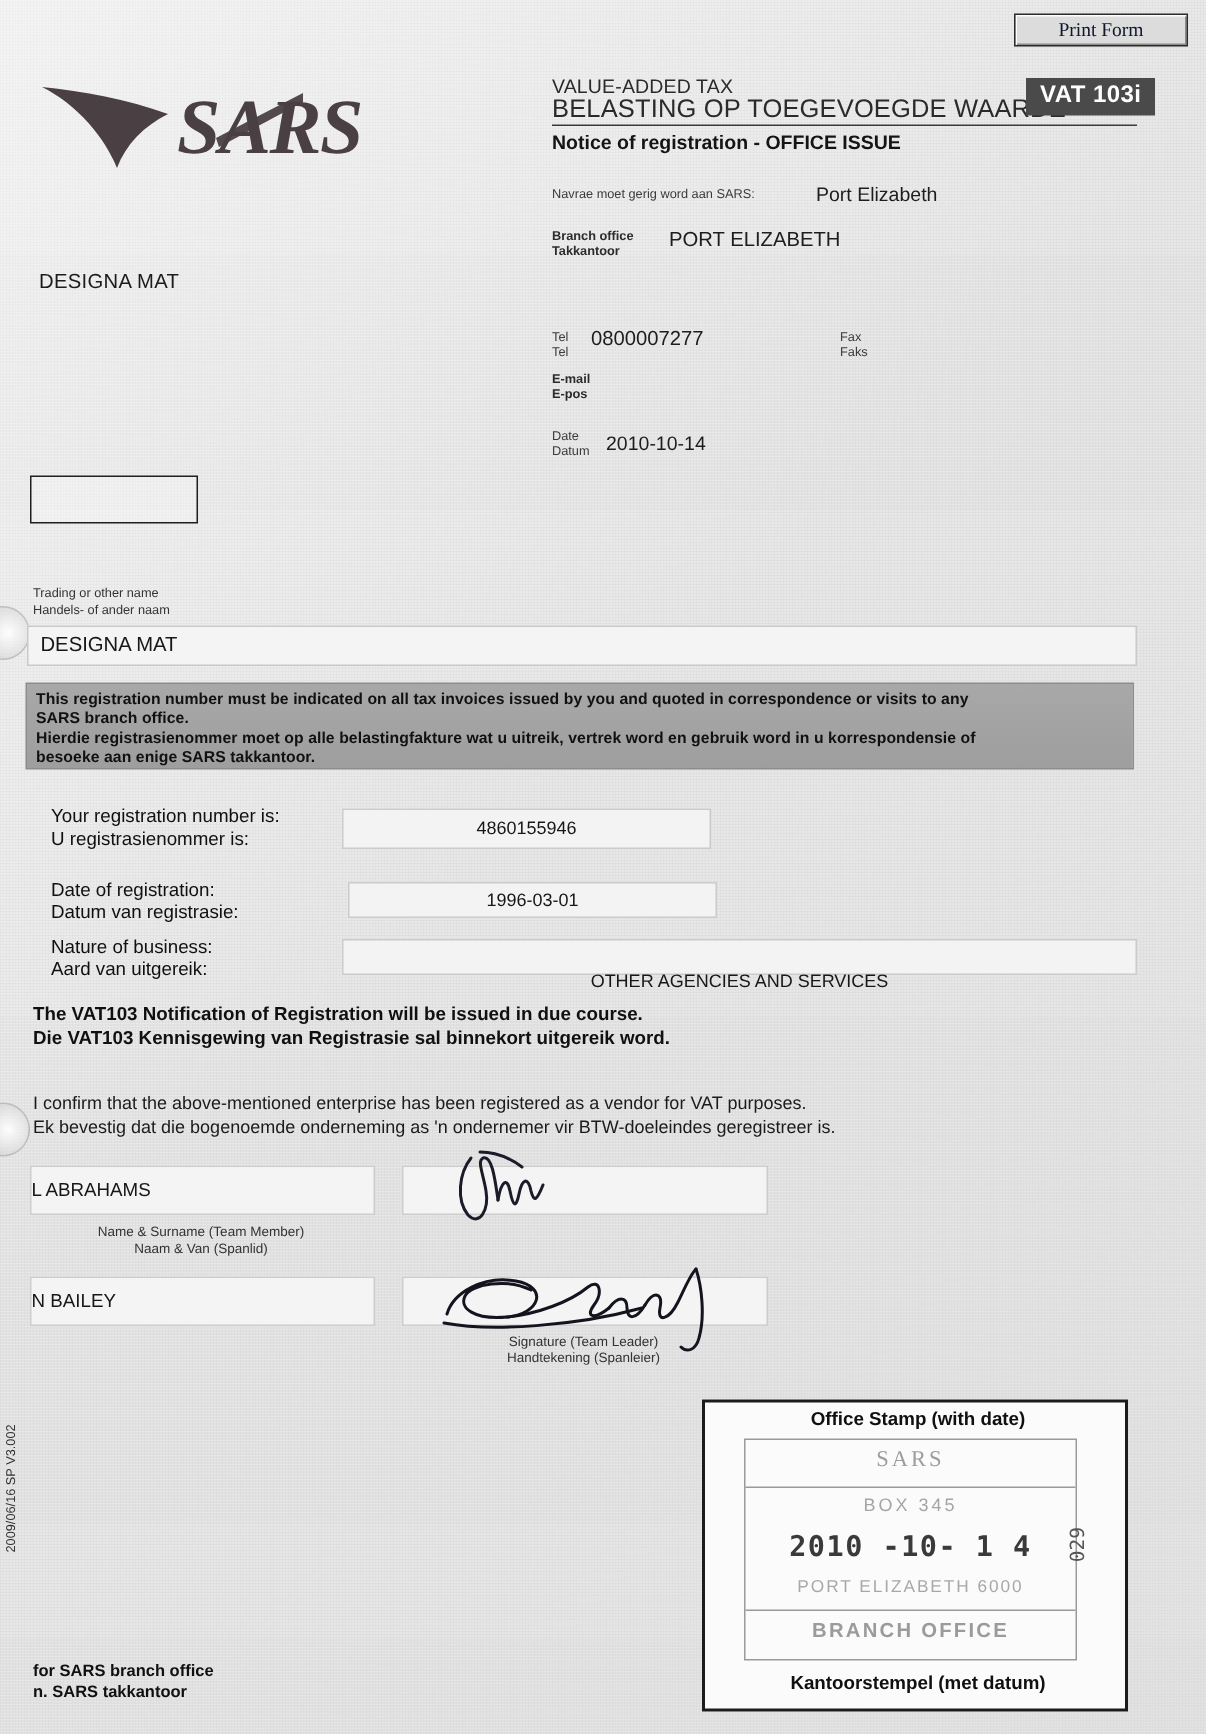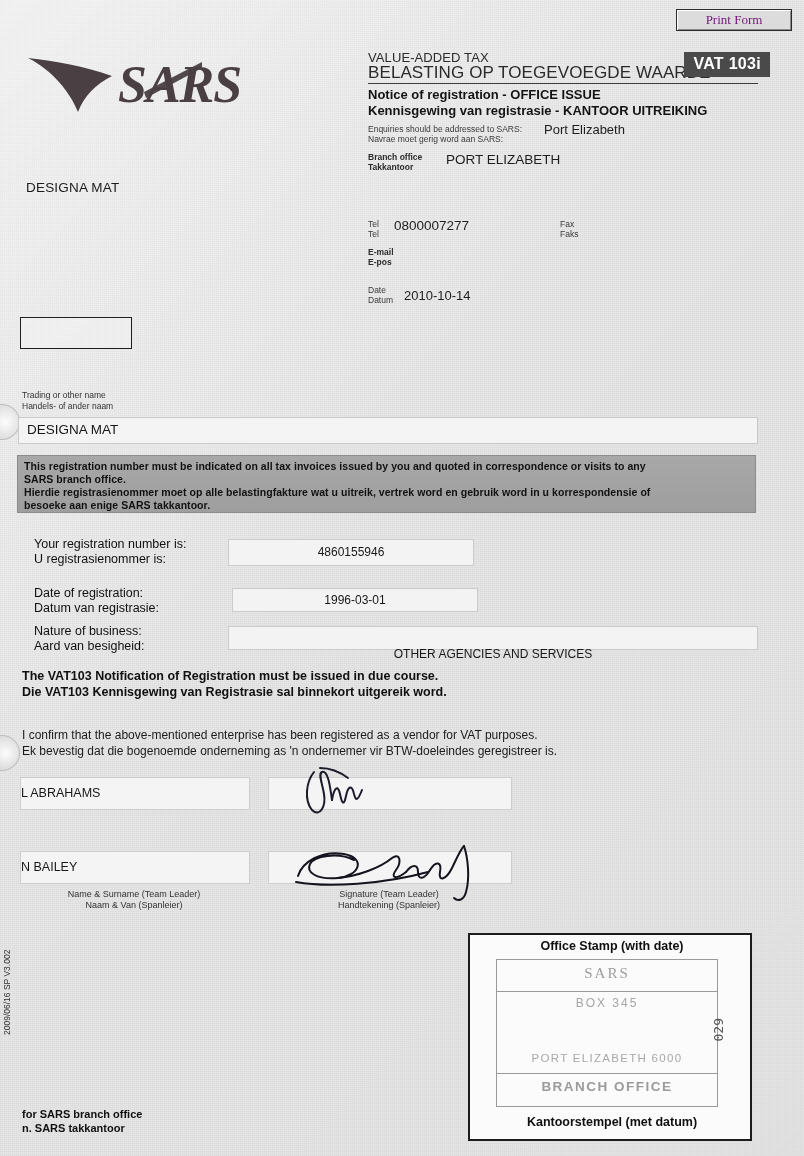--- a/index.html
+++ b/index.html
@@ -27,21 +27,21 @@
   .punch.p1{top:404px;}
   .punch.p2{top:735px;}
 
   
   .printbtn{
     position:absolute;left:676px;top:9px;width:114px;height:20px;
     background:#dcdcdc;
     border:1px solid #2b2b2b;
     box-shadow:inset 1px 1px 0 #fff, inset -1px -1px 0 #8b8b8b;
     font-family:"Liberation Serif", serif;
-    font-size:13px;line-height:20px;text-align:center;color:#701a75;
+    font-size:13px;line-height:20px;text-align:center;color:#0f172a;
     cursor:pointer;
   }
 
   
   .logo{position:absolute;left:26px;top:52px;width:290px;height:62px;}
   .logo svg{display:block;}
 
   
   .addressee{position:absolute;left:26px;top:180px;font-size:13.5px;letter-spacing:.2px;color:#1c1c1c;}
 
@@ -188,25 +188,23 @@
   <div class="addressee">DESIGNA MAT</div>
 
   <div class="hdr">
     <div class="vat-line1">VALUE-ADDED TAX</div>
     <div class="vat-line2">BELASTING OP TOEGEVOEGDE WAARDE</div>
     <div class="badge">VAT 103i</div>
   </div>
   <div class="rule"></div>
   <div class="notice">
     <div>Notice of registration - OFFICE ISSUE</div>
-    <div>Kennisgewing van registrasie - KANTOOR UITREIKING</div>
   </div>
 
   <div class="enq">
-    <div class="lbl">Enquiries should be addressed to SARS:</div>
     <div class="lbl">Navrae moet gerig word aan SARS:</div>
     <div class="val">Port Elizabeth</div>
   </div>
 
   <div class="branch">
     <div class="lbl">Branch office</div>
     <div class="lbl">Takkantoor</div>
     <div class="val">PORT ELIZABETH</div>
   </div>
 
@@ -259,79 +257,80 @@
   <div class="frow r2lab">
     <div class="lab">Date of registration:</div>
     <div class="lab">Datum van registrasie:</div>
   </div>
   <div class="fbox r2box">
     <span>1996-03-01</span>
   </div>
 
   <div class="frow r3lab">
     <div class="lab">Nature of business:</div>
-    <div class="lab">Aard van besigheid:</div>
+    <div class="lab">Aard van uitgereik:</div>
   </div>
   <div class="fbox r3box">
     <span>OTHER AGENCIES AND SERVICES</span>
   </div>
 
   <div class="stmt1">
-    <div>The VAT103 Notification of Registration must be issued in due course.</div>
+    <div>The VAT103 Notification of Registration will be issued in due course.</div>
     <div>Die VAT103 Kennisgewing van Registrasie sal binnekort uitgereik word.</div>
   </div>
   <div class="stmt2">
     <div>I confirm that the above-mentioned enterprise has been registered as a vendor for VAT purposes.</div>
     <div>Ek bevestig dat die bogenoemde onderneming as 'n ondernemer vir BTW-doeleindes geregistreer is.</div>
   </div>
 
   <div class="sigbox nb1">
     <span>L ABRAHAMS</span>
   </div>
   <div class="sigbox sb1"></div>
   <svg class="sigink" style="left:296px;top:766px;" width="90" height="56" viewBox="0 0 90 56">
     <g fill="none" stroke="#1b1b2a" stroke-width="2" stroke-linecap="round">
       <path d="M18 6 C10 16, 8 34, 16 44 C24 52, 30 40, 28 28 C26 16, 22 8, 26 6 C32 4, 34 20, 36 34"></path>
       <path d="M36 34 C38 22, 42 18, 44 28 C46 38, 48 40, 50 30 C52 20, 56 18, 58 28 C60 36, 62 34, 66 24"></path>
       <path d="M24 2 C34 2, 44 6, 52 12"></path>
     </g>
   </svg>
 
+  <div class="cap cap1">
+    <div>Name &amp; Surname (Team Member)</div>
+    <div>Naam &amp; Van (Spanlid)</div>
+  </div>
 
   <div class="sigbox nb2">
     <span>N BAILEY</span>
   </div>
   <div class="sigbox sb2"></div>
   <svg class="sigink" style="left:288px;top:842px;" width="210" height="62" viewBox="0 0 210 62">
     <g fill="none" stroke="#14141f" stroke-width="2" stroke-linecap="round">
       <path d="M10 34 C14 20, 34 8, 56 12 C78 16, 72 34, 50 36 C28 38, 18 30, 22 22 C26 14, 50 10, 66 18"></path>
       <path d="M50 36 C70 34, 92 26, 104 16 C112 10, 114 20, 108 28 C102 36, 108 38, 118 30"></path>
       <path d="M118 30 C124 22, 130 22, 130 30 C130 38, 136 38, 142 28"></path>
       <path d="M142 28 C148 18, 154 20, 152 30 C150 40, 158 38, 164 26 C168 18, 172 8, 176 4"></path>
       <path d="M176 4 C180 16, 182 36, 178 50 C176 58, 170 60, 166 56"></path>
       <path d="M8 40 C40 46, 96 42, 140 30"></path>
     </g>
   </svg>
 
-  <div class="cap cap3">
-    <div>Name &amp; Surname (Team Leader)</div>
-    <div>Naam &amp; Van  (Spanleier)</div>
-  </div>
   <div class="cap cap4">
     <div>Signature (Team Leader)</div>
     <div>Handtekening (Spanleier)</div>
   </div>
 
   <div class="stampouter">
     <div class="stamptitle">Office Stamp  (with date)</div>
     <div class="stampimpr">
       <div class="hl a"></div>
       <div class="hl b"></div>
       <div class="stamp-sars">SARS</div>
       <div class="stamp-box">BOX 345</div>
+      <div class="stamp-date">2010 -10- 1 4</div>
       <div class="stamp-num">029</div>
       <div class="stamp-city">PORT ELIZABETH 6000</div>
       <div class="stamp-branch">BRANCH OFFICE</div>
     </div>
     <div class="stampfooter">Kantoorstempel  (met datum)</div>
   </div>
 
   <div class="vcode">2009/06/16 SP V3.002</div>
   <div class="footnote">
     <div>for SARS branch office</div>

